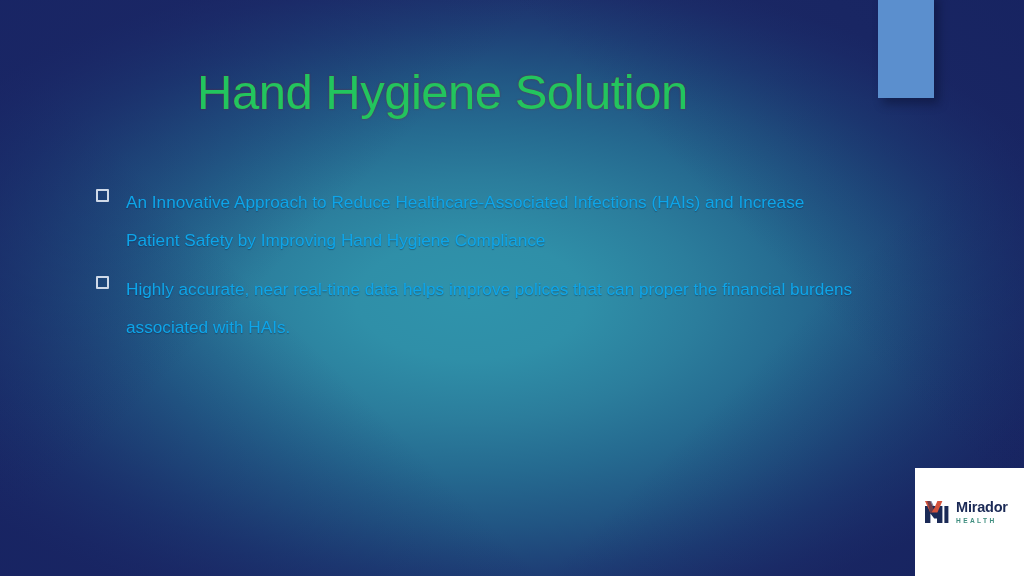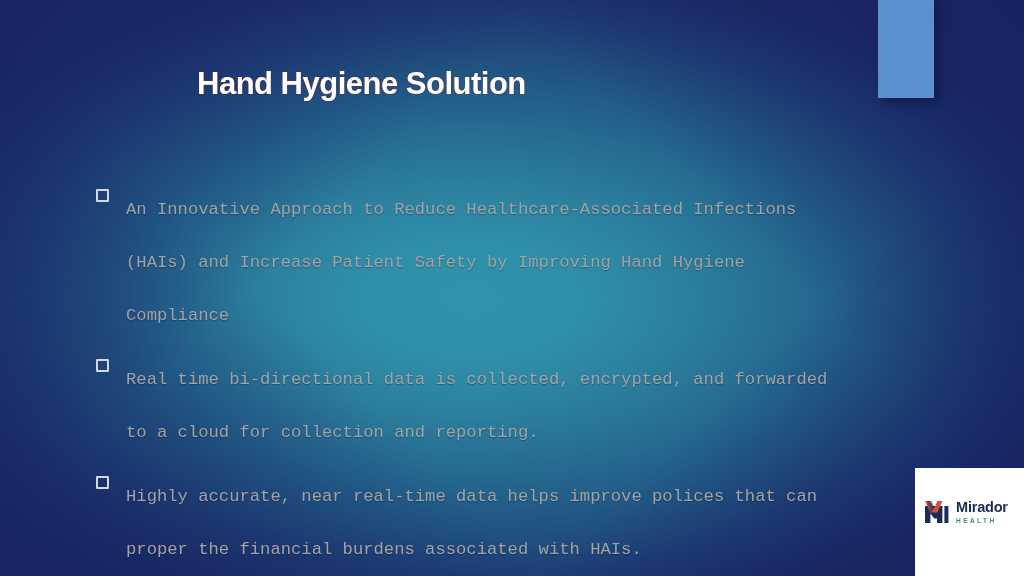--- a/index.html
+++ b/index.html
@@ -50,23 +50,23 @@
     height: 106px;
     background: #5b8fce;
     box-shadow: 5px 6px 9px rgba(8,16,44,0.45);
   }
 
   
   #title {
     position: absolute;
     left: 197px;
     top: 68px;
-    color: #ffffff;
-    font-size: 31px;
-    font-weight: bold;
+    color: #22c55e;
+    font-size: 49px;
+    font-weight: normal;
     letter-spacing: -0.5px;
     line-height: 1;
     white-space: nowrap;
     text-shadow: 0 0 2px rgba(180,10,10,0.55);
     font-family: "Liberation Sans", sans-serif;
   }
 
   
   #body-list {
     position: absolute;
@@ -85,24 +85,24 @@
     height: 13px;
     margin-top: 6px;
     margin-right: 17px;
     border: 2px solid #cfd9e8;
     border-radius: 1px;
     background: transparent;
     box-sizing: border-box;
   }
   .bullet-text {
     flex: 1 1 auto;
-    color: #a3a3a3;
+    color: #0ea5e9;
     font-size: 17.2px;
-    line-height: 53px;
-    font-family: Liberation Mono, monospace;
+    line-height: 38px;
+    font-family: Liberation Sans, sans-serif;
     text-shadow: 0 1px 1px rgba(10,25,55,0.35);
   }
 
   
   #logo-card {
     position: absolute;
     left: 915px;
     top: 468px;
     width: 109px;
     height: 108px;
@@ -156,24 +156,20 @@
   <div id="title">Hand Hygiene Solution</div>
 
   <div id="body-list">
 
     <div class="bullet-item">
       <span class="bullet-marker"></span>
       <span class="bullet-text">An Innovative Approach to Reduce Healthcare-Associated Infections (HAIs) and Increase Patient Safety by Improving Hand Hygiene Compliance</span>
     </div>
 
 
-    <div class="bullet-item">
-      <span class="bullet-marker"></span>
-      <span class="bullet-text">Real time bi-directional data is collected, encrypted, and forwarded to a cloud for collection and reporting.</span>
-    </div>
 
     <div class="bullet-item">
       <span class="bullet-marker"></span>
       <span class="bullet-text">Highly accurate, near real-time data helps improve polices that can proper the financial burdens associated with HAIs.</span>
     </div>
 
   </div>
 
   <div id="logo-card">
     <div id="logo-inner">

